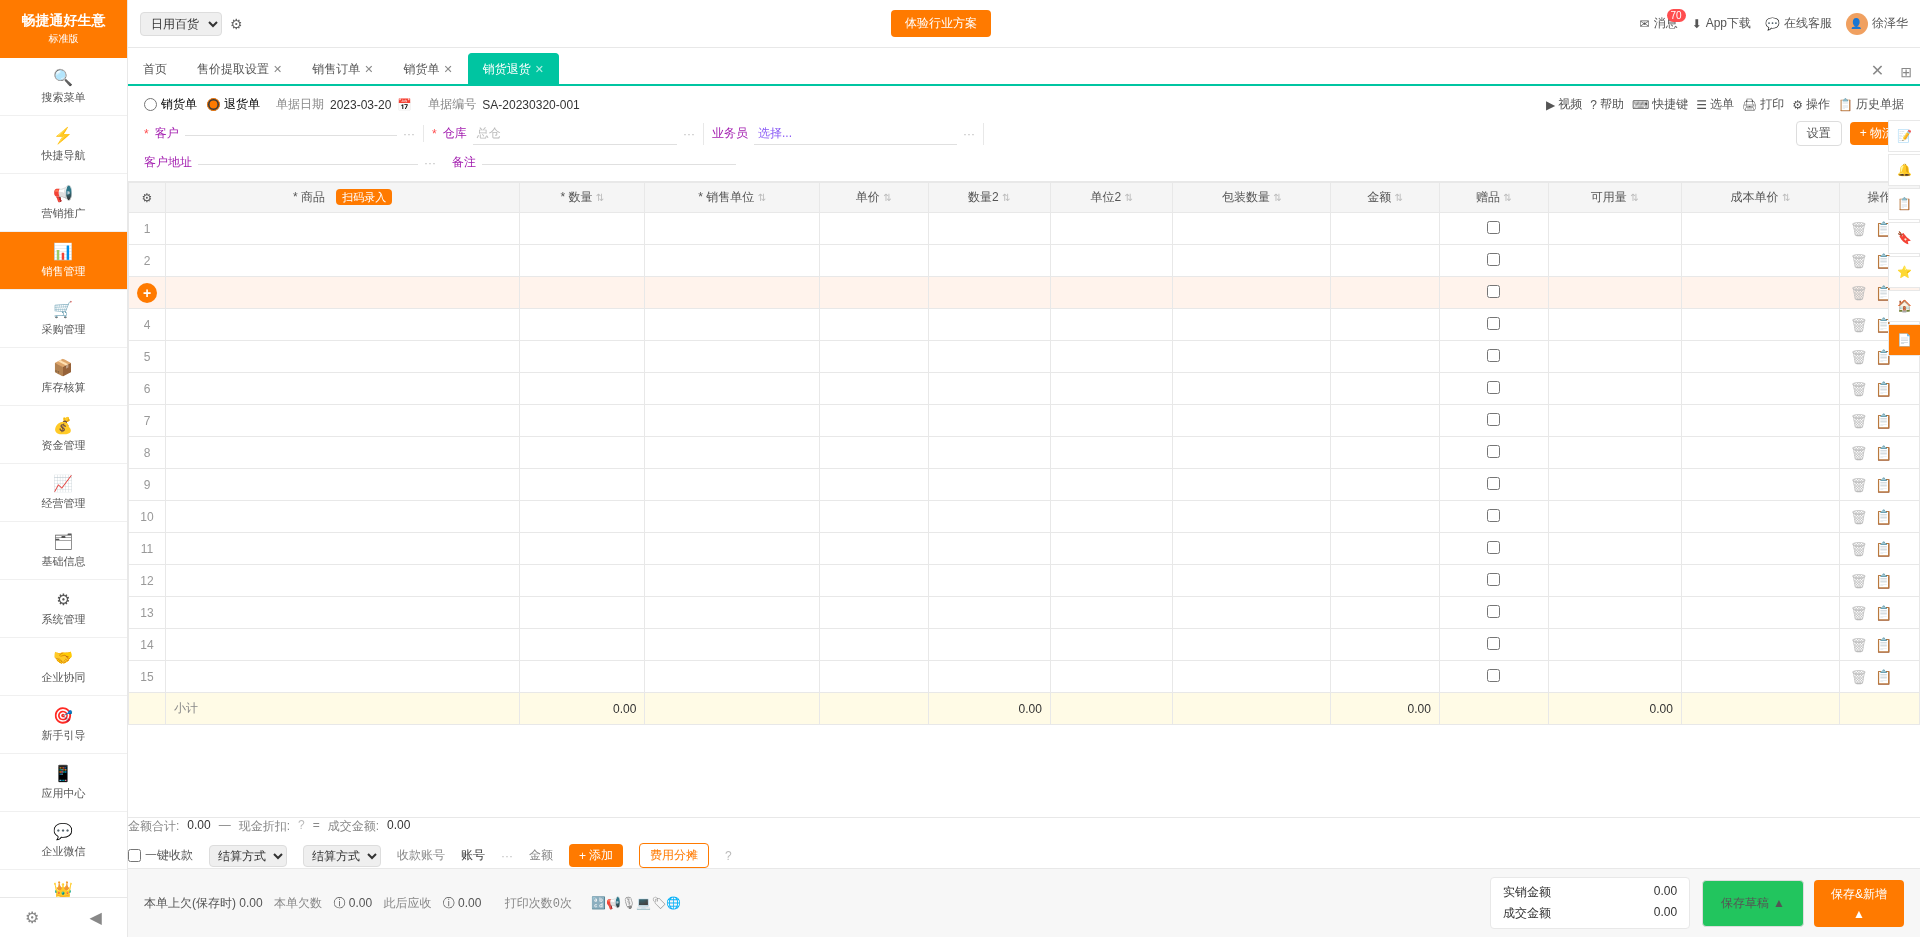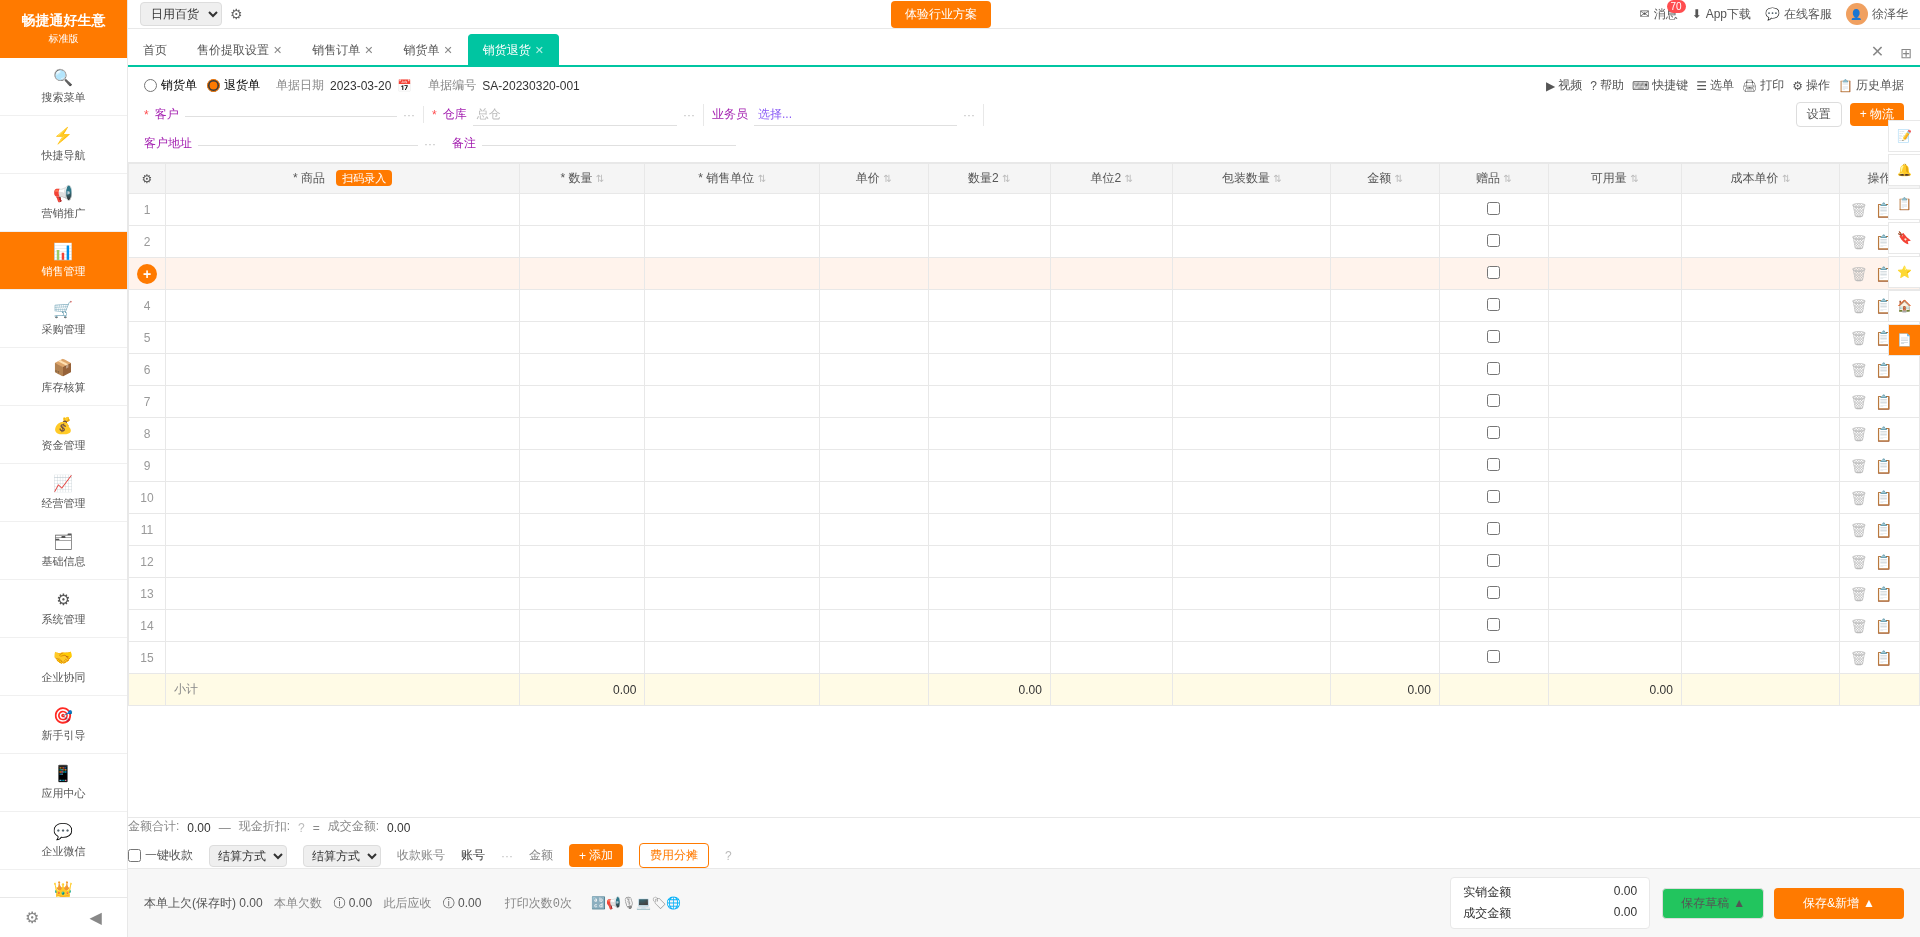--- a/index.html
+++ b/index.html
@@ -15,21 +15,21 @@
     .sidebar-item.active { background: #ff7a00; color: #fff; }
     .sidebar-item .s-icon { font-size: 16px; margin-bottom: 3px; }
     .sidebar-item .s-label { font-size: 11px; text-align: center; }
     .sidebar-footer { display: flex; justify-content: space-around; padding: 10px 0; border-top: 1px solid #e8e8e8; }
     .sidebar-footer-btn { color: #888; cursor: pointer; font-size: 16px; }
 
     
     .main { flex: 1; display: flex; flex-direction: column; overflow: hidden; }
 
     
-    .topbar { height: 29px; background: #fff; border-bottom: 1px solid #e8e8e8; display: flex; align-items: center; justify-content: space-between; padding: 0 12px; flex-shrink: 0; }
+    .topbar { height: 48px; background: #fff; border-bottom: 1px solid #e8e8e8; display: flex; align-items: center; justify-content: space-between; padding: 0 12px; flex-shrink: 0; }
     .topbar-left { display: flex; align-items: center; gap: 8px; }
     .topbar-left select { border: 1px solid #ddd; border-radius: 4px; padding: 3px 6px; color: #333; }
     .topbar-left .gear-btn { color: #666; cursor: pointer; font-size: 14px; }
     .topbar-experience-btn { background: #ff7a00; color: #fff; border: none; border-radius: 4px; padding: 5px 14px; cursor: pointer; font-size: 12px; }
     .topbar-right { display: flex; align-items: center; gap: 14px; color: #555; }
     .topbar-right .badge-wrap { position: relative; cursor: pointer; }
     .badge { position: absolute; top: -6px; right: -8px; background: #ff4d4f; color: #fff; border-radius: 8px; padding: 1px 4px; font-size: 10px; }
     .topbar-right .tr-item { display: flex; align-items: center; gap: 4px; cursor: pointer; }
     .topbar-right .avatar { width: 22px; height: 22px; border-radius: 50%; background: #f0a060; display: flex; align-items: center; justify-content: center; color: #fff; font-size: 10px; }
 
@@ -77,21 +77,21 @@
     tr.row-active { background: #fff3ec; }
     tr.row-active td { background: #fff3ec; }
     .row-num { color: #999; text-align: center; width: 32px; }
     .col-checkbox { text-align: center; }
     .col-checkbox input[type=checkbox] { accent-color: #ff7a00; }
     .add-row-btn { width: 20px; height: 20px; background: #ff7a00; border-radius: 50%; color: #fff; display: flex; align-items: center; justify-content: center; cursor: pointer; font-size: 14px; font-weight: bold; }
     .tfoot-row td { background: #fffbe6; font-weight: 400; }
     .tfoot-row .total-label { color: #888; }
     .op-btn { color: #bbb; cursor: pointer; font-size: 14px; margin: 0 2px; }
     .th-scan { background: #ff7a00; color: #fff; border-radius: 4px; padding: 2px 6px; font-size: 11px; cursor: pointer; }
-    .bottom-row1 { display: flex; align-items: flex-end; gap: 8px; margin-bottom: 8px; }
+    .bottom-row1 { display: flex; align-items: flex-start; gap: 8px; margin-bottom: 8px; }
     .bottom-label { color: #888; }
     .bottom-val { color: #333; font-weight: 500; }
     .bottom-dash { color: #888; }
     .bottom-info-icon { color: #bbb; cursor: pointer; }
     .bottom-eq { color: #888; }
     .bottom-row2 { display: flex; align-items: center; gap: 16px; }
     .checkbox-label { display: flex; align-items: center; gap: 4px; color: #555; cursor: pointer; }
     .select-sm { border: 1px solid #ddd; border-radius: 4px; padding: 2px 4px; color: #333; }
     .bottom-dots { color: #bbb; cursor: pointer; }
     .add-btn { background: #ff7a00; color: #fff; border: none; border-radius: 4px; padding: 3px 10px; cursor: pointer; display: flex; align-items: center; gap: 3px; }
@@ -100,21 +100,21 @@
     .footer-right-panel { margin-left: auto; background: #fff; border: 1px solid #e8e8e8; border-radius: 4px; padding: 6px 12px; display: flex; flex-direction: column; gap: 4px; min-width: 200px; }
     .footer-right-row { display: flex; justify-content: space-between; color: #555; }
     .footer-right-row span { color: #333; }
 
     
     .action-bar { display: flex; align-items: center; justify-content: space-between; padding: 8px 16px; background: #f7f7f7; border-top: 1px solid #e8e8e8; flex-shrink: 0; }
     .action-bar-left { color: #555; font-size: 12px; }
     .action-bar-left .print-info { color: #888; }
     .action-bar-right { display: flex; gap: 10px; }
     .btn-draft { background: #22c55e; border: 1px solid #ddd; border-radius: 4px; padding: 6px 18px; cursor: pointer; color: #555; display: flex; align-items: center; gap: 4px; }
-    .btn-save-new { background: #ff7a00; color: #fff; border: none; border-radius: 4px; padding: 6px 29px; cursor: pointer; display: flex; align-items: center; gap: 4px; }
+    .btn-save-new { background: #ff7a00; color: #fff; border: none; border-radius: 4px; padding: 6px 17px; cursor: pointer; display: flex; align-items: center; gap: 4px; flex-direction: column; }
 
     
     .right-float { position: fixed; right: 0; top: 120px; display: flex; flex-direction: column; gap: 2px; z-index: 10; }
     .rf-item { width: 32px; height: 32px; background: #fff; border: 1px solid #e8e8e8; border-right: none; display: flex; align-items: center; justify-content: center; cursor: pointer; color: #888; font-size: 14px; }
     .rf-item.highlight { background: #ff7a00; color: #fff; }
 
     
     ::-webkit-scrollbar { width: 6px; height: 6px; }
     ::-webkit-scrollbar-track { background: #f1f1f1; }
     ::-webkit-scrollbar-thumb { background: #ccc; border-radius: 3px; }

